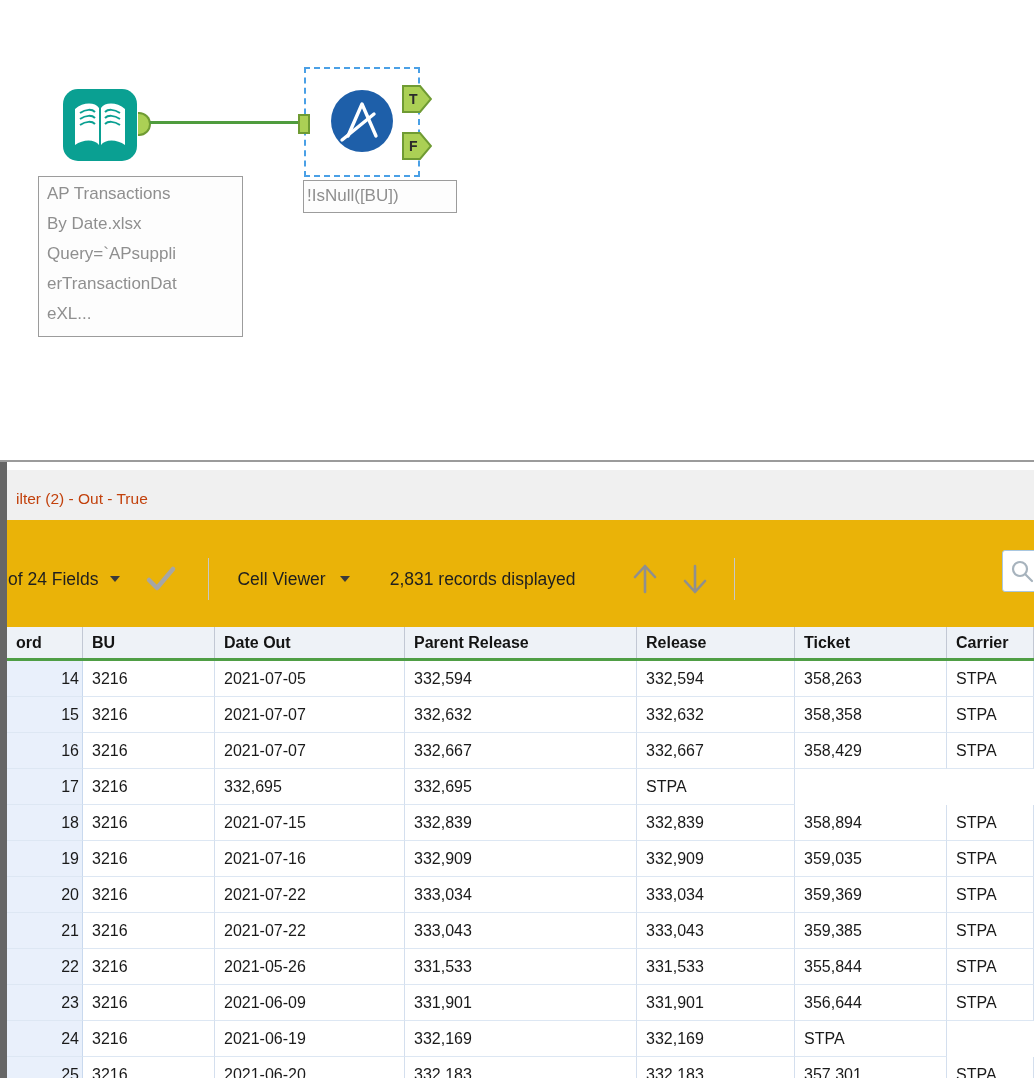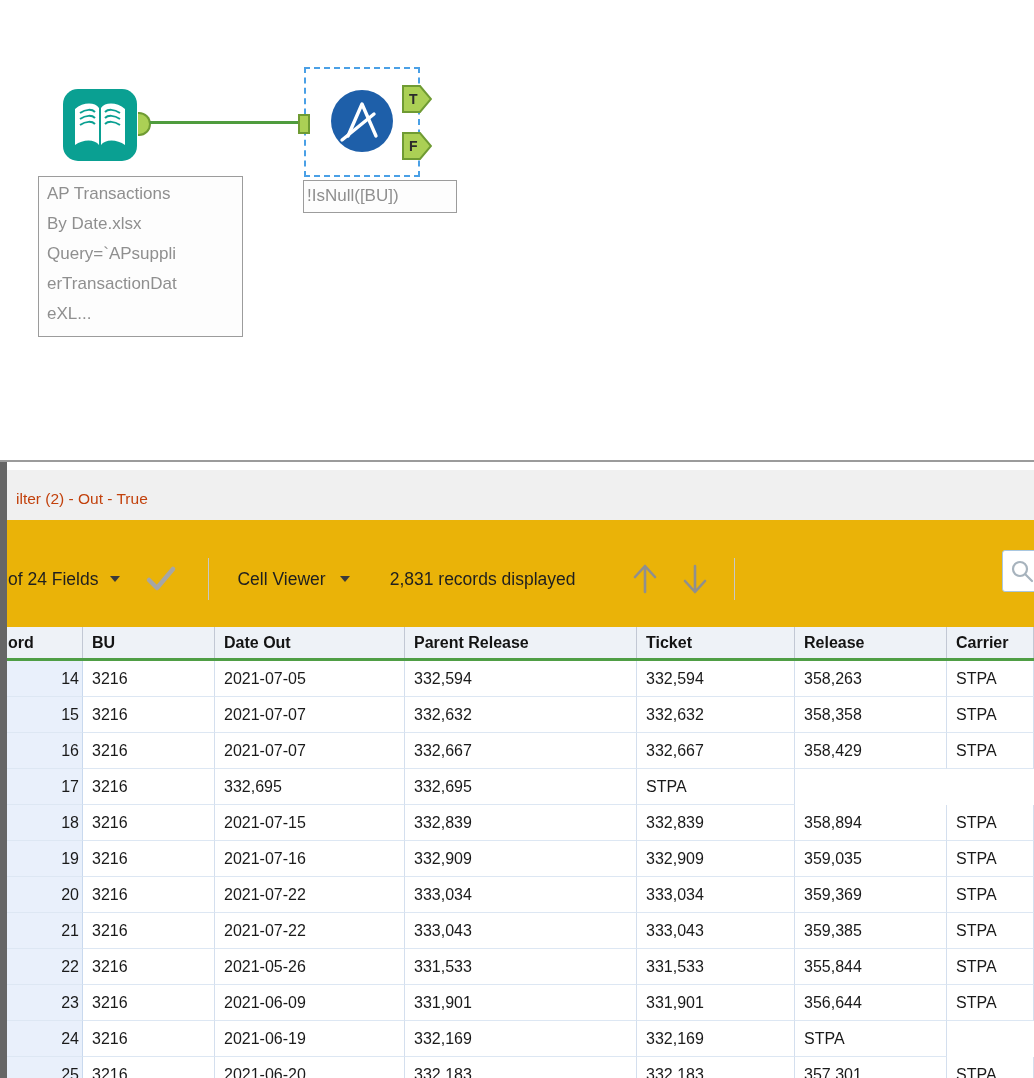--- a/index.html
+++ b/index.html
@@ -35,21 +35,21 @@
   .btn{display:inline-flex;align-items:center;justify-content:center;}
   .ml12{margin-left:12px;}.ml14{margin-left:14px;}.ml20{margin-left:20px;}
   .ml24{margin-left:24px;}.ml28{margin-left:28px;text-align:right;}.ml30{margin-left:30px;}.ml40{margin-left:40px;}.ml55{margin-left:55px;}
   .search-box{position:absolute;top:30px;right:-16px;width:48px;height:42px;border:1px solid #a9c7e0;border-radius:3px;display:flex;align-items:center;padding-left:6px;box-sizing:border-box;background:#fff;}
 
   
   .table{position:absolute;left:7px;top:165px;right:0;bottom:0;overflow:hidden;}
   .thead,.trow{display:grid;grid-template-columns:76px 132px 190px 232px 158px 152px minmax(87px,1fr);}
   .thead{background:#eef2f7;border-bottom:3px solid #4F9E45;height:34px;box-sizing:border-box;}
   .th{font-weight:bold;font-size:16px;color:#141414;line-height:31px;padding-left:9px;border-right:1px solid #c2c8d4;box-sizing:border-box;overflow:hidden;white-space:nowrap;}
-  .th.c0{padding-left:1px;}
+  .th.c0{padding-left:9px;}
   .trow{height:36px;}
   .td{font-size:16px;color:#1a1a1a;line-height:35px;padding-left:9px;border-right:1px solid #d4dfee;border-bottom:1px solid #dde7f3;box-sizing:border-box;overflow:hidden;white-space:nowrap;background:#fff;}
   .td.c0{background:#e9f0fb;text-align:right;padding-right:3px;padding-left:0;border-right:1px solid #c9d9ee;}
 </style>
 </head>
 <body>
 
 <div class="canvas">
 
   <div class="tool-input">
@@ -138,22 +138,22 @@
       </svg>
     </div>
   </div>
 
   <div class="table">
     <div class="thead">
         <div class="th c0">ord</div>
         <div class="th c1">BU</div>
         <div class="th c2">Date Out</div>
         <div class="th c3">Parent Release</div>
+        <div class="th c4">Release</div>
         <div class="th c5">Ticket</div>
-        <div class="th c4">Release</div>
         <div class="th c6">Carrier</div>
       </div>
     <div class="tbody">
         <div class="trow">
           <div class="td c0">14</div>
           <div class="td c1">3216</div>
           <div class="td c2">2021-07-05</div>
           <div class="td c3">332,594</div>
           <div class="td c4">332,594</div>
           <div class="td c5">358,263</div>

